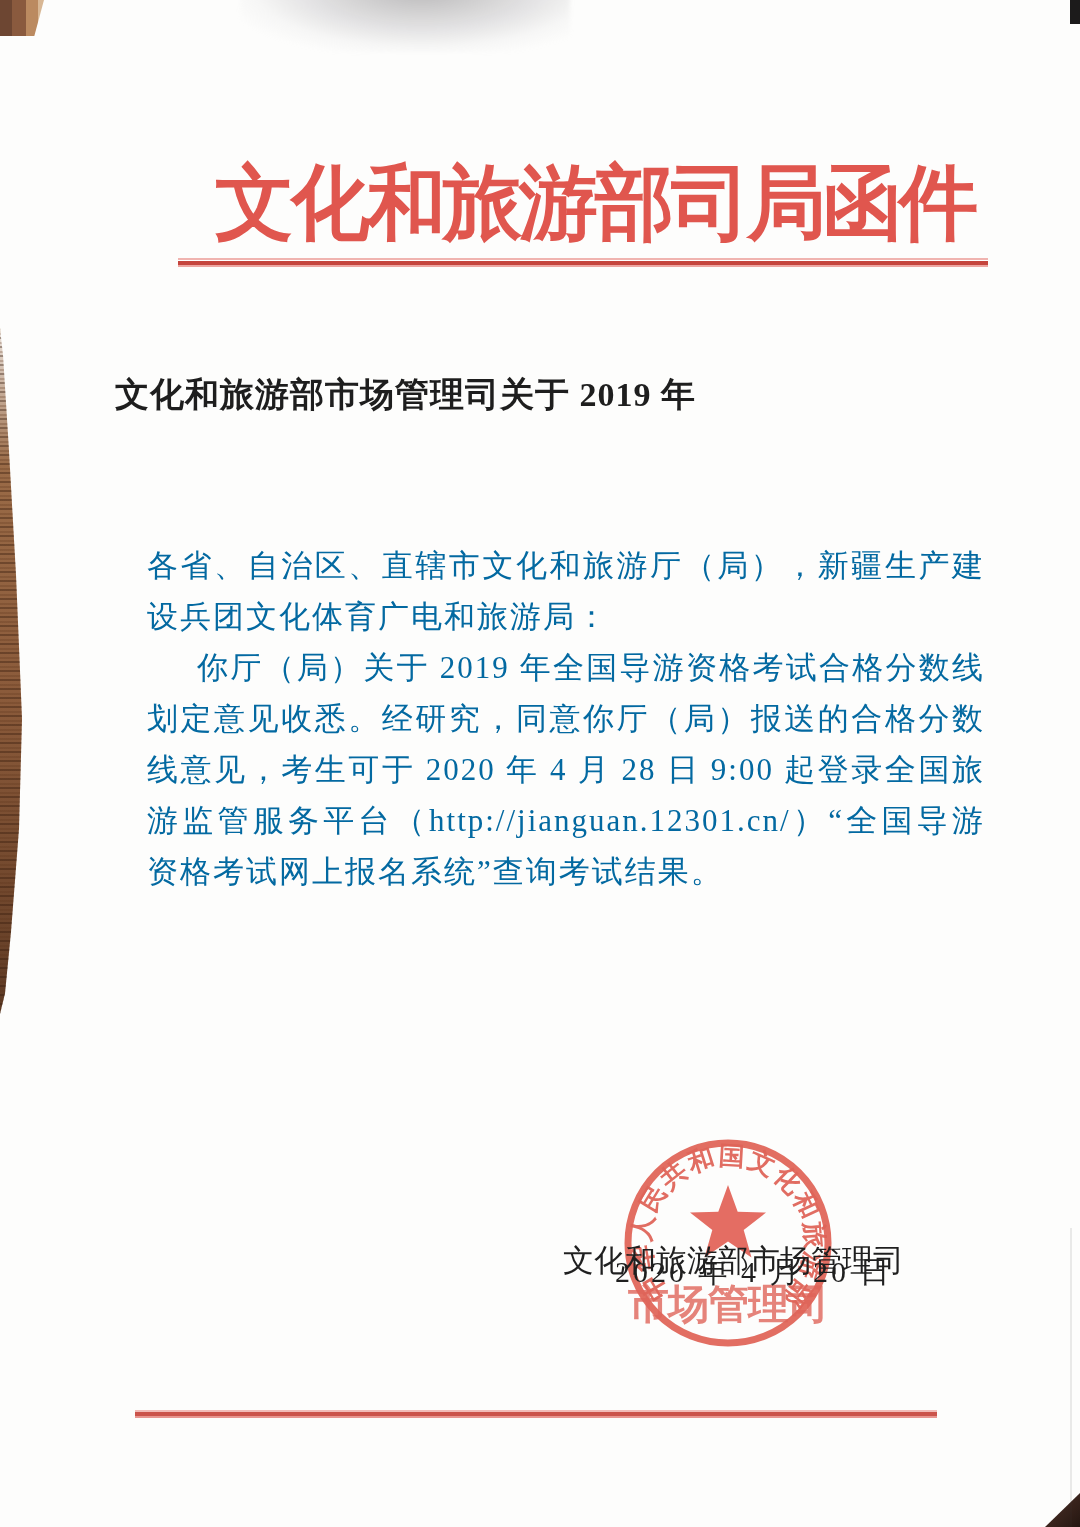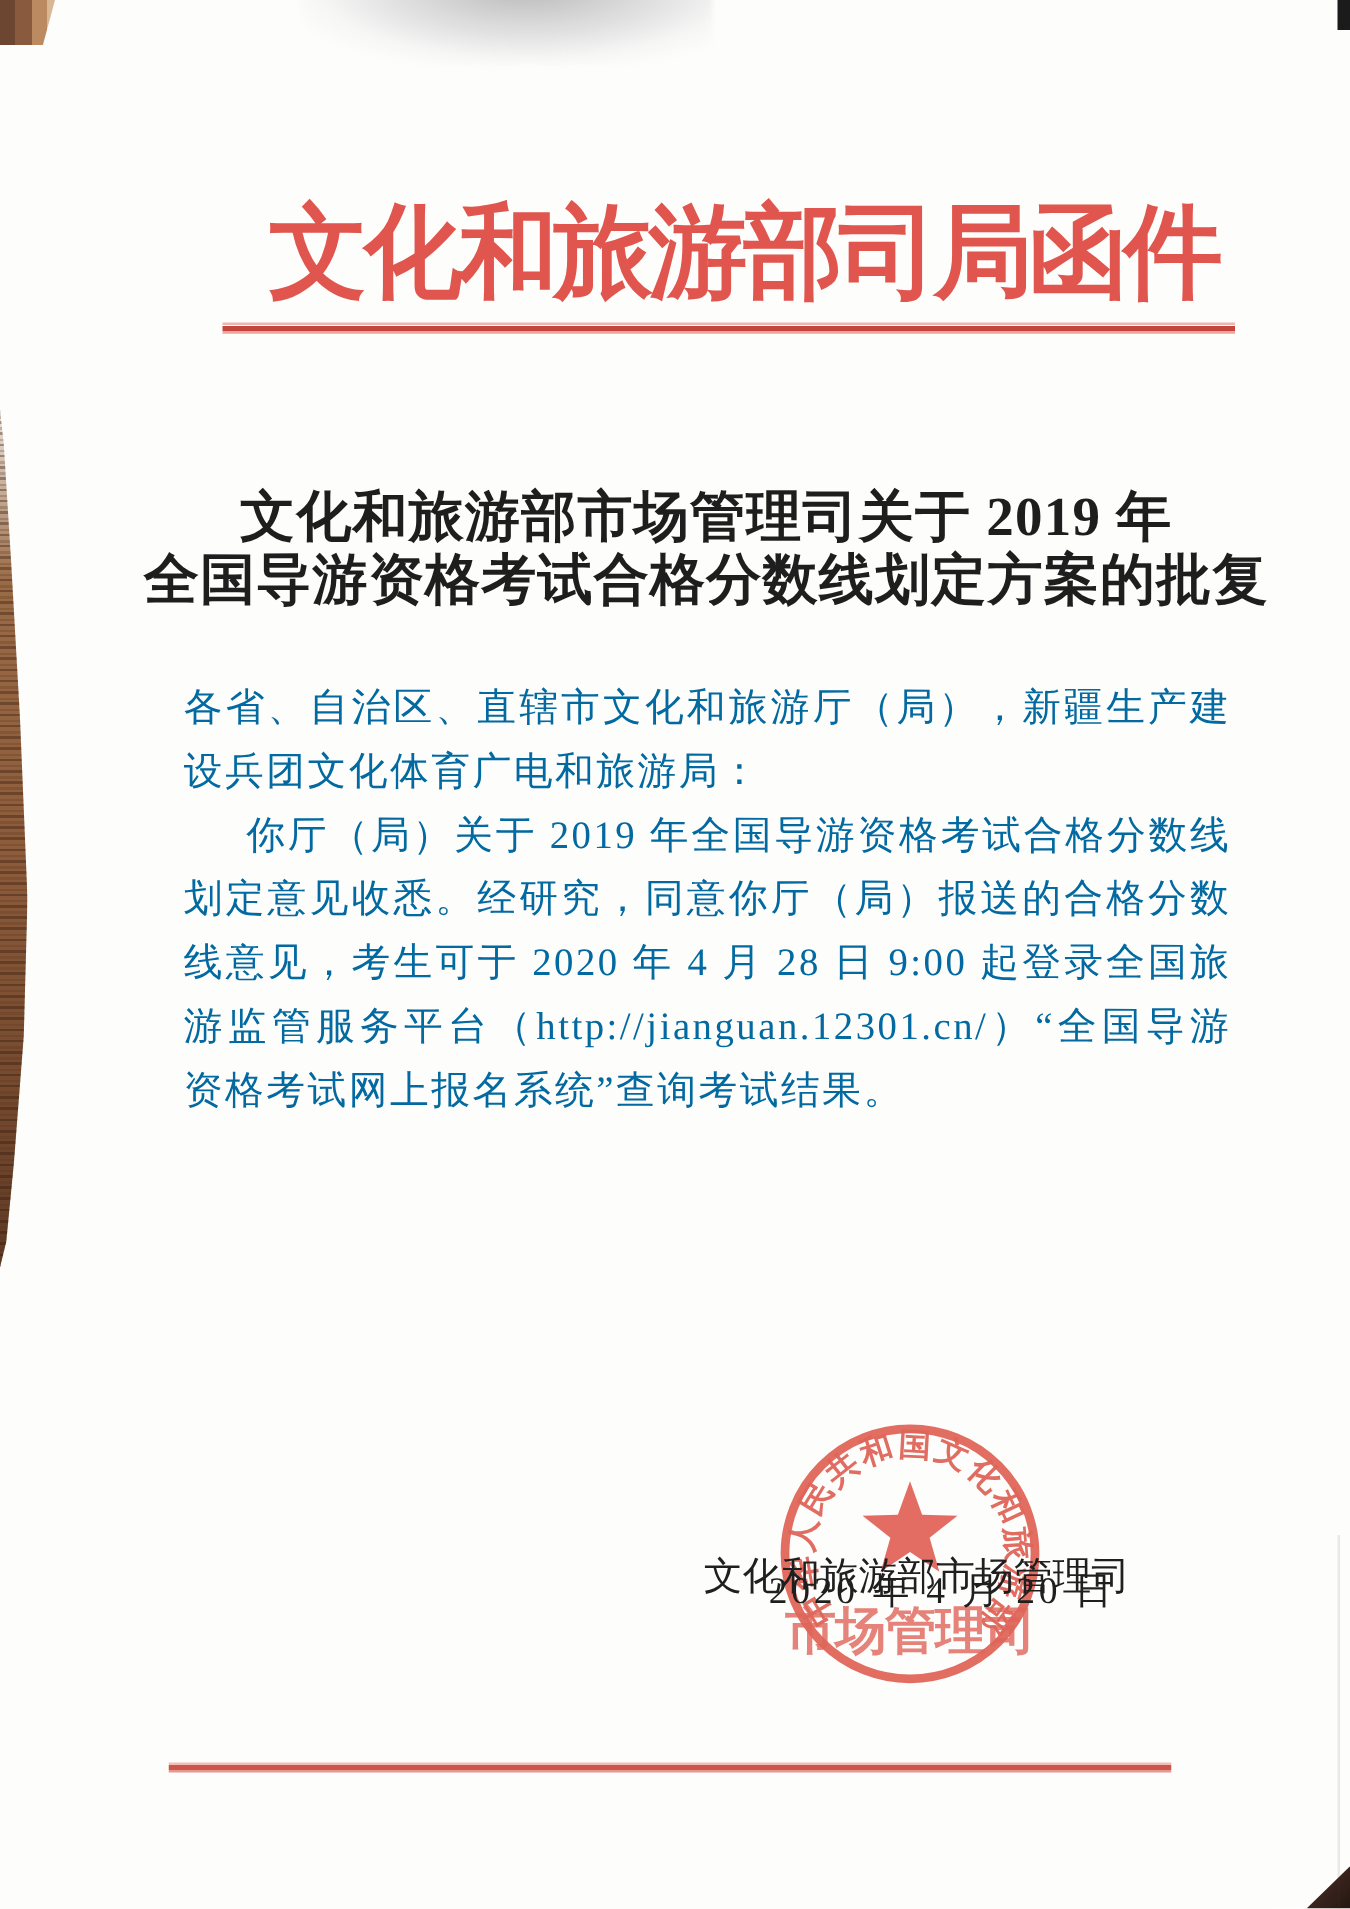--- a/index.html
+++ b/index.html
@@ -57,23 +57,23 @@
     font-family: "Liberation Serif", serif;
   }
   .red-rule {
     position: absolute; left: 178px; top: 258px; width: 810px; height: 9px;
     background: linear-gradient(to bottom,
       #f0b4b0 0 2px, #ffffff 2px 3px, #c5453d 3px 7px, #eda5a0 7px 9px);
   }
 
   
   .doc-title {
-    position: absolute; left: 115px; top: 389px; width: 900px;
-    text-align: center; color: #1e1e1e;
-    font-size: 44px; font-weight: bold; line-height: 50px;
+    position: absolute; left: 115px; top: 370px; width: 900px;
+    color: #1e1e1e;
+    font-size: 34px; font-weight: bold; line-height: 50px;
     letter-spacing: 1px;
   }
 
   
   .body-text {
     position: absolute; left: 147px; top: 540px; width: 838px;
     color: #0369a1;
     font-size: 31px; line-height: 51px;
     text-align: justify;
     letter-spacing: 2px;
@@ -116,21 +116,20 @@
   <div class="wood-left"></div>
   <div class="corner-tr"></div>
   <div class="corner-br"></div>
   <div class="vline-right"></div>
 
   <div class="letterhead">文化和旅游部司局函件</div>
   <div class="red-rule"></div>
 
   <div class="doc-title">
     <div>文化和旅游部市场管理司关于 2019 年</div>
-    <div>全国导游资格考试合格分数线划定方案的批复</div>
   </div>
 
   <div class="body-text">
     <p>各省、自治区、直辖市文化和旅游厅（局），新疆生产建设兵团文化体育广电和旅游局：</p>
     <p class="indent">你厅（局）关于 2019 年全国导游资格考试合格分数线划定意见收悉。经研究，同意你厅（局）报送的合格分数线意见，考生可于 2020 年 4 月 28 日 9:00 起登录全国旅游监管服务平台（http://jianguan.12301.cn/）“全国导游资格考试网上报名系统”查询考试结果。</p>
   </div>
 
   <div class="seal">
     <svg width="224" height="224" viewBox="-112 -112 224 224">
       <circle cx="0" cy="0" r="100" fill="none" stroke="#dd584c" stroke-width="7" opacity="0.95"></circle>

